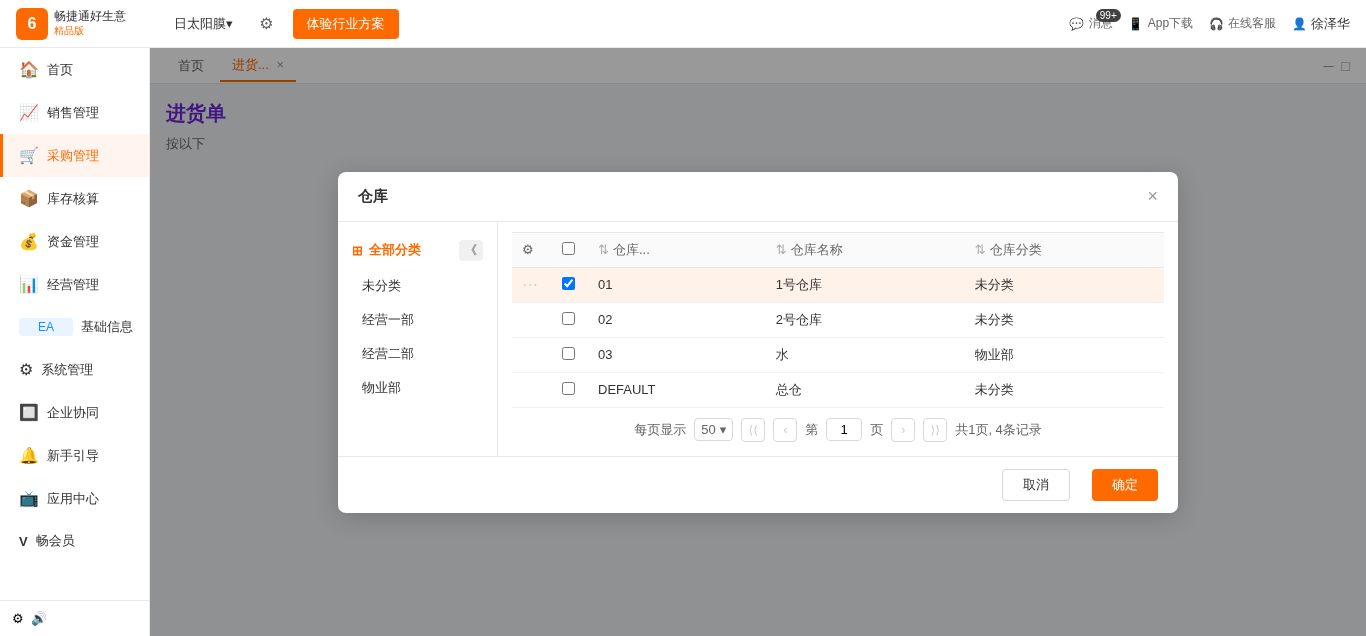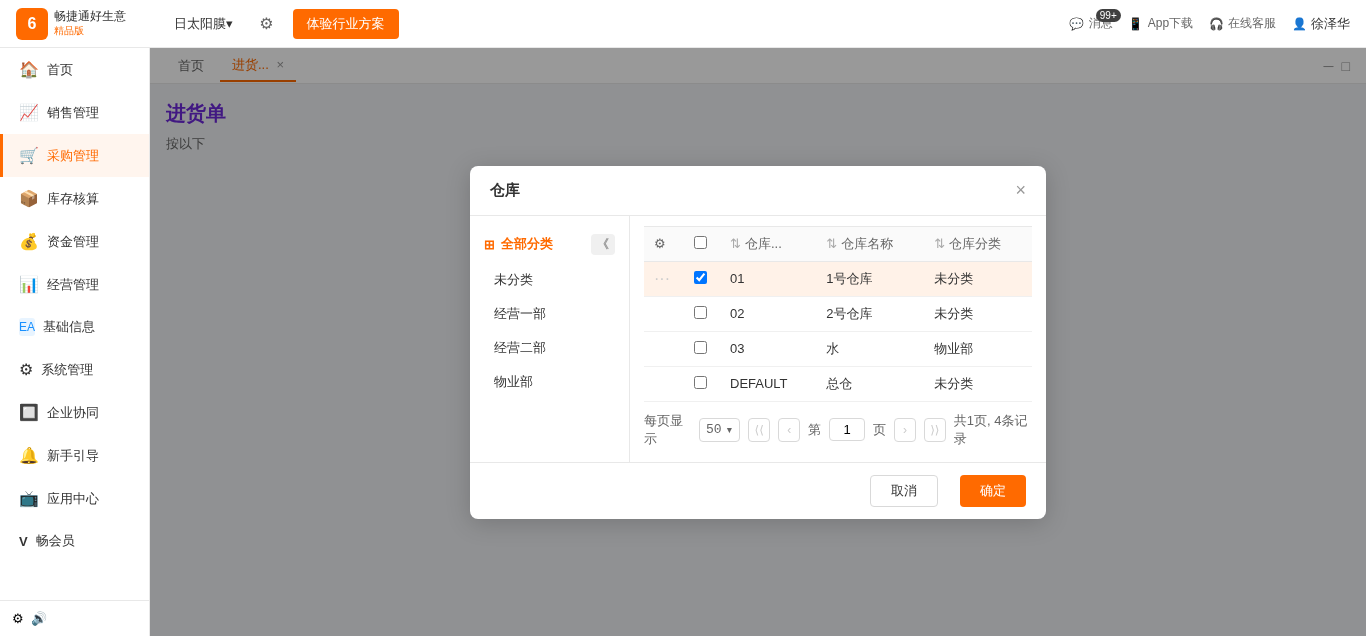--- a/index.html
+++ b/index.html
@@ -153,21 +153,21 @@
       top: 0; left: 0; right: 0; bottom: 0;
       background: rgba(0,0,0,0.4);
       display: flex;
       align-items: center;
       justify-content: center;
       z-index: 100;
     }
     .modal {
       background: #fff;
       border-radius: 8px;
-      width: 576px;
+      width: 840px;
       max-height: 560px;
       display: flex;
       flex-direction: column;
       box-shadow: 0 4px 24px rgba(0,0,0,0.18);
     }
     .modal-header {
       display: flex; align-items: center; justify-content: space-between;
       padding: 14px 20px;
       border-bottom: 1px solid #e8e8e8;
     }
@@ -268,21 +268,21 @@
     .pagination-bar {
       display: flex; align-items: center; justify-content: center;
       gap: 8px;
       padding: 10px 0 4px 0;
       font-size: 13px; color: #666;
       margin-top: auto;
     }
     .page-select {
       border: 1px solid #d9d9d9; border-radius: 4px;
       padding: 3px 6px; font-size: 13px;
-      display: flex; align-items: center; gap: 4px; font-family: Liberation Mono, monospace;
+      display: flex; align-items: center; gap: 4px;
     }
     .page-nav-btn {
       width: 24px; height: 24px;
       border: 1px solid #d9d9d9; border-radius: 4px;
       display: flex; align-items: center; justify-content: center;
       cursor: pointer; color: #666; background: #fff;
       font-size: 12px;
     }
     .page-nav-btn.disabled { color: #ccc; cursor: not-allowed; }
     .page-input {
@@ -367,21 +367,21 @@
     </div>
     <div class="sidebar-item">
       <span class="icon">💰</span>
       <span>资金管理</span>
     </div>
     <div class="sidebar-item">
       <span class="icon">📊</span>
       <span>经营管理</span>
     </div>
     <div class="sidebar-item">
-      <span class="icon" style="font-size:12px;background:#e8f4ff;color:#1890ff;padding:2px 0;border-radius:3px;">EA</span>
+      <span class="icon" style="font-size:12px;background:#e8f4ff;color:#1890ff;padding:2px 19px;border-radius:3px;">EA</span>
       <span>基础信息</span>
     </div>
     <div class="sidebar-item">
       <span class="icon">⚙</span>
       <span>系统管理</span>
     </div>
     <div class="sidebar-item">
       <span class="icon">🔲</span>
       <span>企业协同</span>
     </div>

